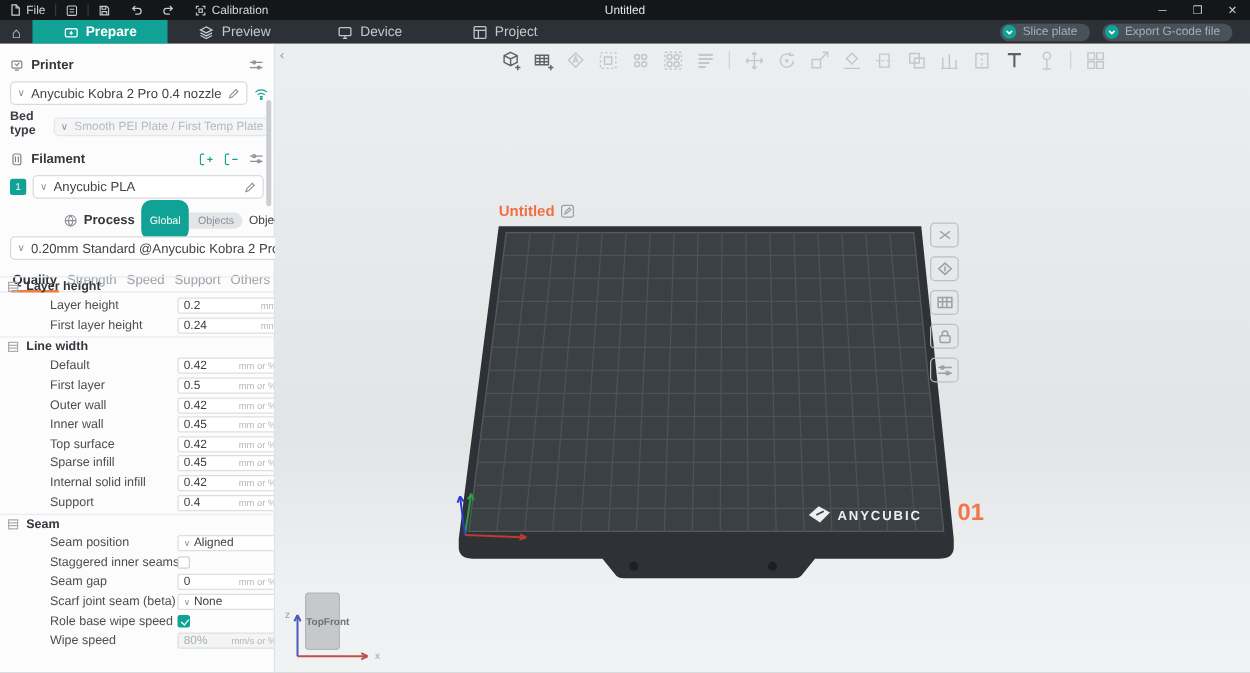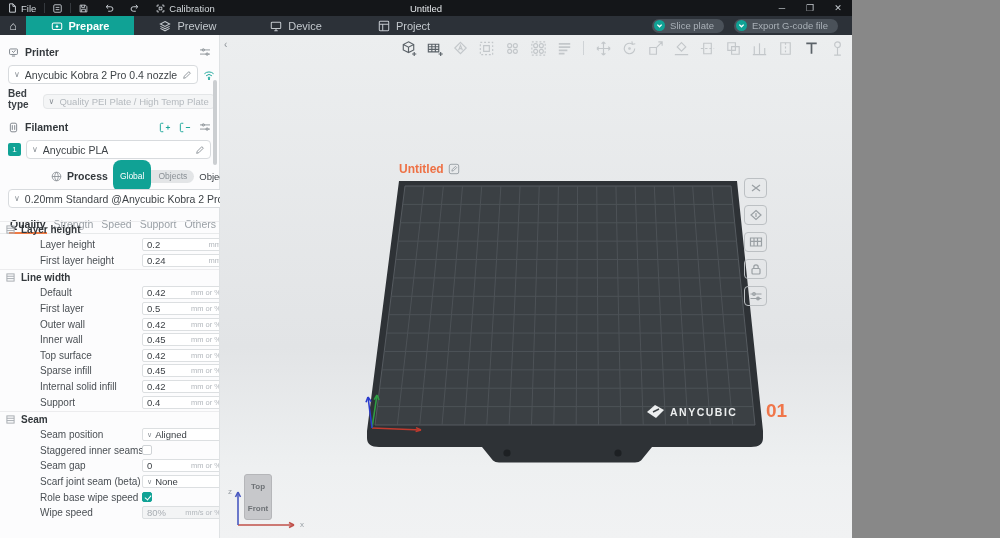--- a/index.html
+++ b/index.html
@@ -1,17 +1,17 @@
 <!DOCTYPE html>
 <html><head>
 <meta charset="utf-8">
 <style>
   * { margin:0; padding:0; box-sizing:border-box; }
   body { font-family:"Liberation Sans", sans-serif; background:#888; }
-  .app { position:relative; width:852px; height:538px; overflow:hidden; background:#e9ebed; }
+  .app { position:relative; width:1000px; height:538px; overflow:hidden; background:#e9ebed; }
 
   
   .titlebar { position:absolute; top:0; left:0; width:100%; height:16px; background:#141619;
     display:flex; align-items:center; color:#d3d8dc; font-size:9.5px; }
   .tb-item { display:flex; align-items:center; gap:4px; padding:0 8px; height:100%; cursor:default; }
   .tb-sep { width:1px; height:10px; background:#35393e; }
   .tb-title { position:absolute; left:0; right:0; text-align:center; font-size:9.5px; color:#e4e7ea; pointer-events:none; }
   .win-controls { margin-left:auto; display:flex; height:100%; z-index:2; }
   .win-btn { width:28px; height:100%; display:flex; align-items:center; justify-content:center; color:#c6cbd0; font-size:9px; }
   .tb-ico { display:flex; align-items:center; }
@@ -88,21 +88,21 @@
   .ticon.off { color:#c3c7ca; }
   .vt-sep { width:1px; height:14px; background:#cfd3d6; margin:0 3px; }
   .plate-label { position:absolute; left:179px; top:127px; display:flex; align-items:center; gap:4px;
     color:#ee7145; font-size:12px; font-weight:bold; }
   .plate-label .editbox svg { stroke:#9aa0a6; fill:none; stroke-width:1.1; display:block; }
   .plate-num { position:absolute; left:546px; top:365px; color:#f0764a; font-size:19px; font-weight:bold; }
   .plate-btns { position:absolute; left:524px; top:143px; display:flex; flex-direction:column; gap:7px; }
   .pbtn { width:23px; height:20px; border:1px solid #bcc0c3; border-radius:4px; display:flex; align-items:center; justify-content:center; }
   .pbtn svg { stroke:#9aa0a4; fill:none; stroke-width:1.2; }
   .navcube { position:absolute; left:24px; top:439px; width:28px; height:46px; background:#c7c8cb; border:1px solid #b5b6b9; border-radius:3px;
-    display:flex; flex-direction:column; align-items:center; justify-content:space-around; font-size:8px; font-weight:bold; color:#6e7276; }
+    display:flex; flex-direction:row; align-items:center; justify-content:space-around; font-size:8px; font-weight:bold; color:#6e7276; }
   .axis-x-label { position:absolute; left:80px; top:485px; font-size:8px; color:#9aa0a6; }
   .axis-z-label { position:absolute; left:8px; top:452px; font-size:8px; color:#9aa0a6; }
   .platesvg { position:absolute; left:0; top:0; }
 </style>
 </head>
 <body>
 
 <div class="app">
 
   <div class="titlebar">
@@ -247,21 +247,21 @@
         <svg width="12" height="10" viewBox="0 0 14 12">
             <path d="M1.5 4.5a8 8 0 0 1 11 0M3.5 7a5 5 0 0 1 7 0M5.6 9.2a2 2 0 0 1 2.8 0"></path>
             <circle cx="7" cy="10.8" r=".8" fill="#10a295"></circle>
           </svg>
       </span>
     </div>
     <div class="bed-row">
       <span class="bed-label">Bed type</span>
       <div class="combo disabled">
         <span class="chev">∨</span>
-        <span class="ctext">Quality PEI Plate / High Temp Plate</span>
+        <span class="ctext">Smooth PEI Plate / First Temp Plate</span>
       </div>
     </div>
 
     <div class="side-head">
       <svg width="11" height="11" viewBox="0 0 14 14">
           <rect x="3" y="1.5" width="8" height="11" rx="2"></rect>
           <path d="M5.5 4v6M8.5 4v6"></path>
         </svg>
       <span>Filament</span>
       <span class="head-icons">

